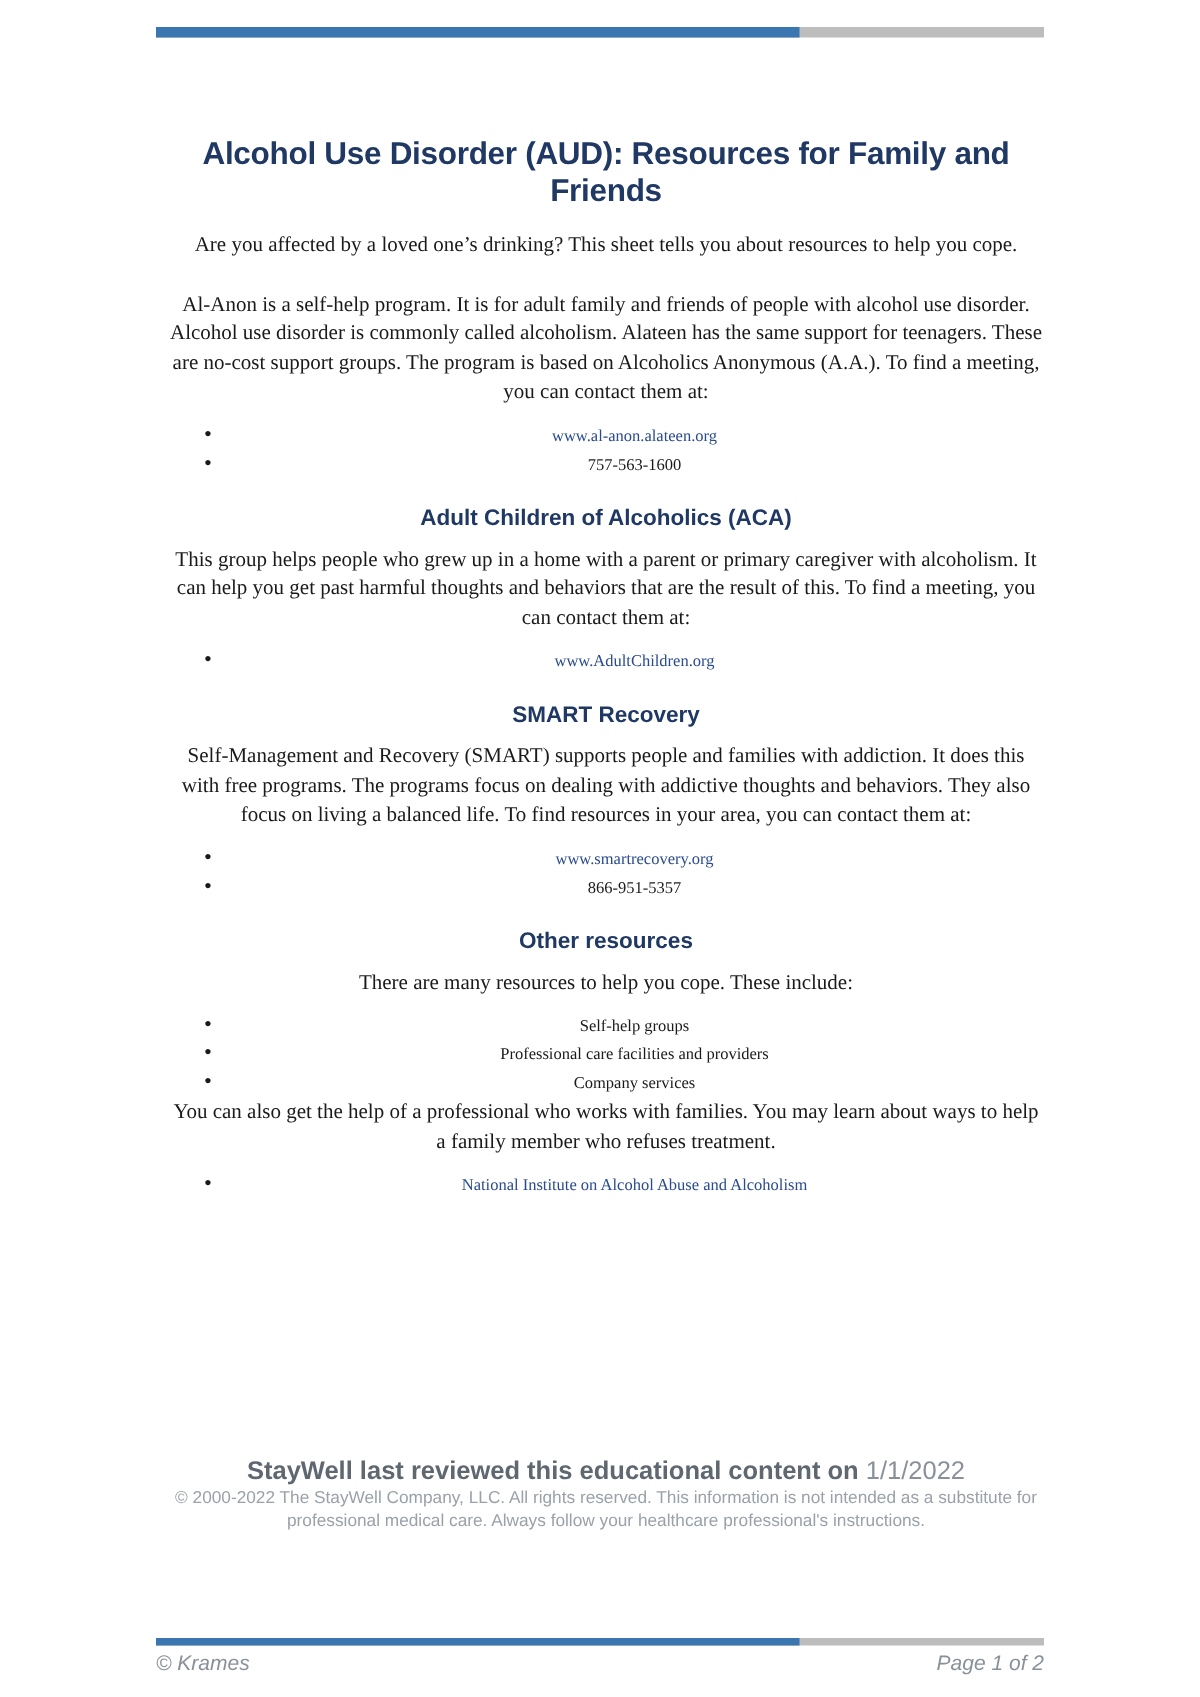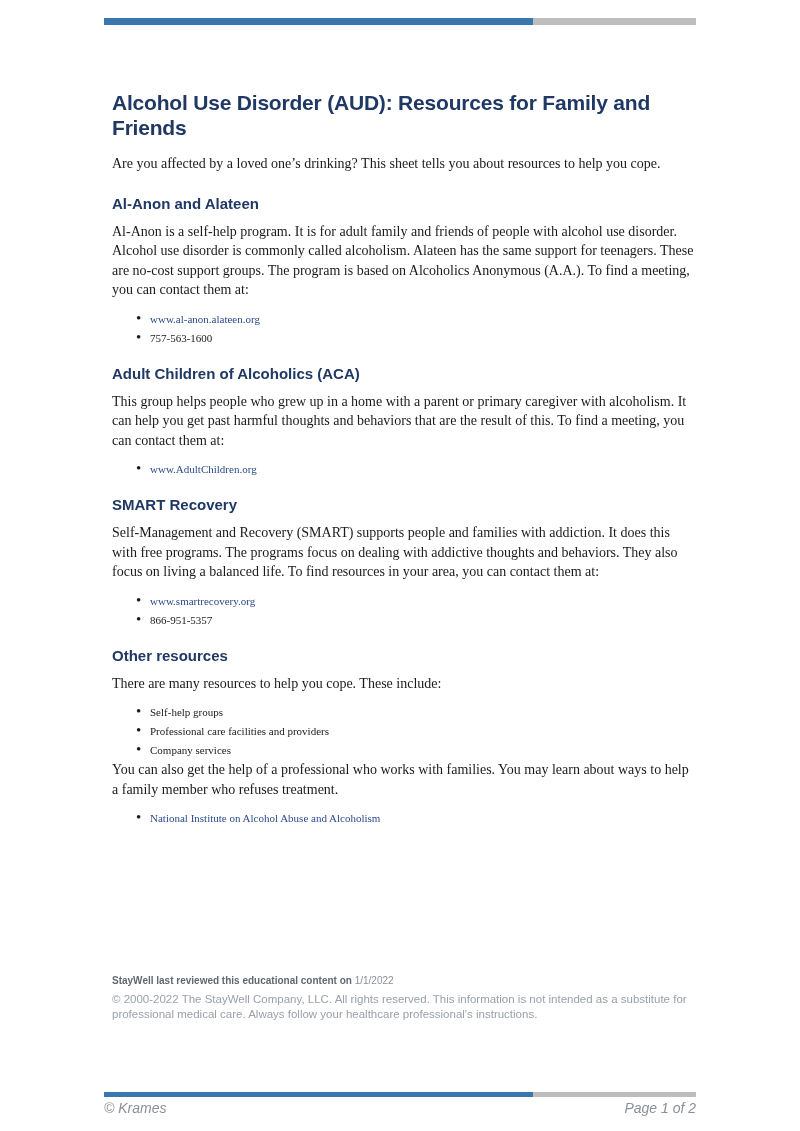--- a/index.html
+++ b/index.html
@@ -15,20 +15,21 @@
     font-family: "Liberation Serif", "DejaVu Serif", serif;
     color: #1a1a1a;
     overflow: hidden;
   }
 
   .page {
     position: absolute;
     left: 0; top: 0;
     width: 800px;
     height: 896px;
+    text-align: center;
   }
 
   
   .top-rule {
     position: absolute;
     left: 104px;
     top: 18px;
     width: 592px;
     height: 7px;
     background: #bdbdbd;
@@ -118,21 +119,21 @@
   
   .meta {
     position: absolute;
     left: 112px;
     top: 973px;
     width: 584px;
     font-family: "Liberation Sans", "DejaVu Sans", sans-serif;
     color: #8a9099;
   }
   .meta-review {
-    font-size: 10px;
+    font-size: 17px;
     line-height: 15px;
     color: #6f7780;
     margin-bottom: 4px;
   }
   .meta-review .lbl {
     font-weight: bold;
     color: #5f6870;
   }
   .meta-review .date {
     font-weight: normal;
@@ -183,21 +184,20 @@
     <div class="top-rule-fill"></div>
   </div>
 
   <div class="content">
 
     <h1 class="doc-title">Alcohol Use Disorder (AUD): Resources for Family and Friends</h1>
 
     <p class="body">Are you affected by a loved one’s drinking? This sheet tells you about resources to help you cope.</p>
 
     <div class="section section-first">
-      <h2 class="section-title">Al-Anon and Alateen</h2>
       <p class="body">Al-Anon is a self-help program. It is for adult family and friends of people with alcohol use disorder. Alcohol use disorder is commonly called alcoholism. Alateen has the same support for teenagers. These are no-cost support groups. The program is based on Alcoholics Anonymous (A.A.). To find a meeting, you can contact them at:</p>
       <ul class="bullets">
         <li><span class="link">www.al-anon.alateen.org</span></li>
         <li>757-563-1600</li>
       </ul>
     </div>
 
     <div class="section spaced">
       <h2 class="section-title">Adult Children of Alcoholics (ACA)</h2>
       <p class="body">This group helps people who grew up in a home with a parent or primary caregiver with alcoholism. It can help you get past harmful thoughts and behaviors that are the result of this. To find a meeting, you can contact them at:</p>

